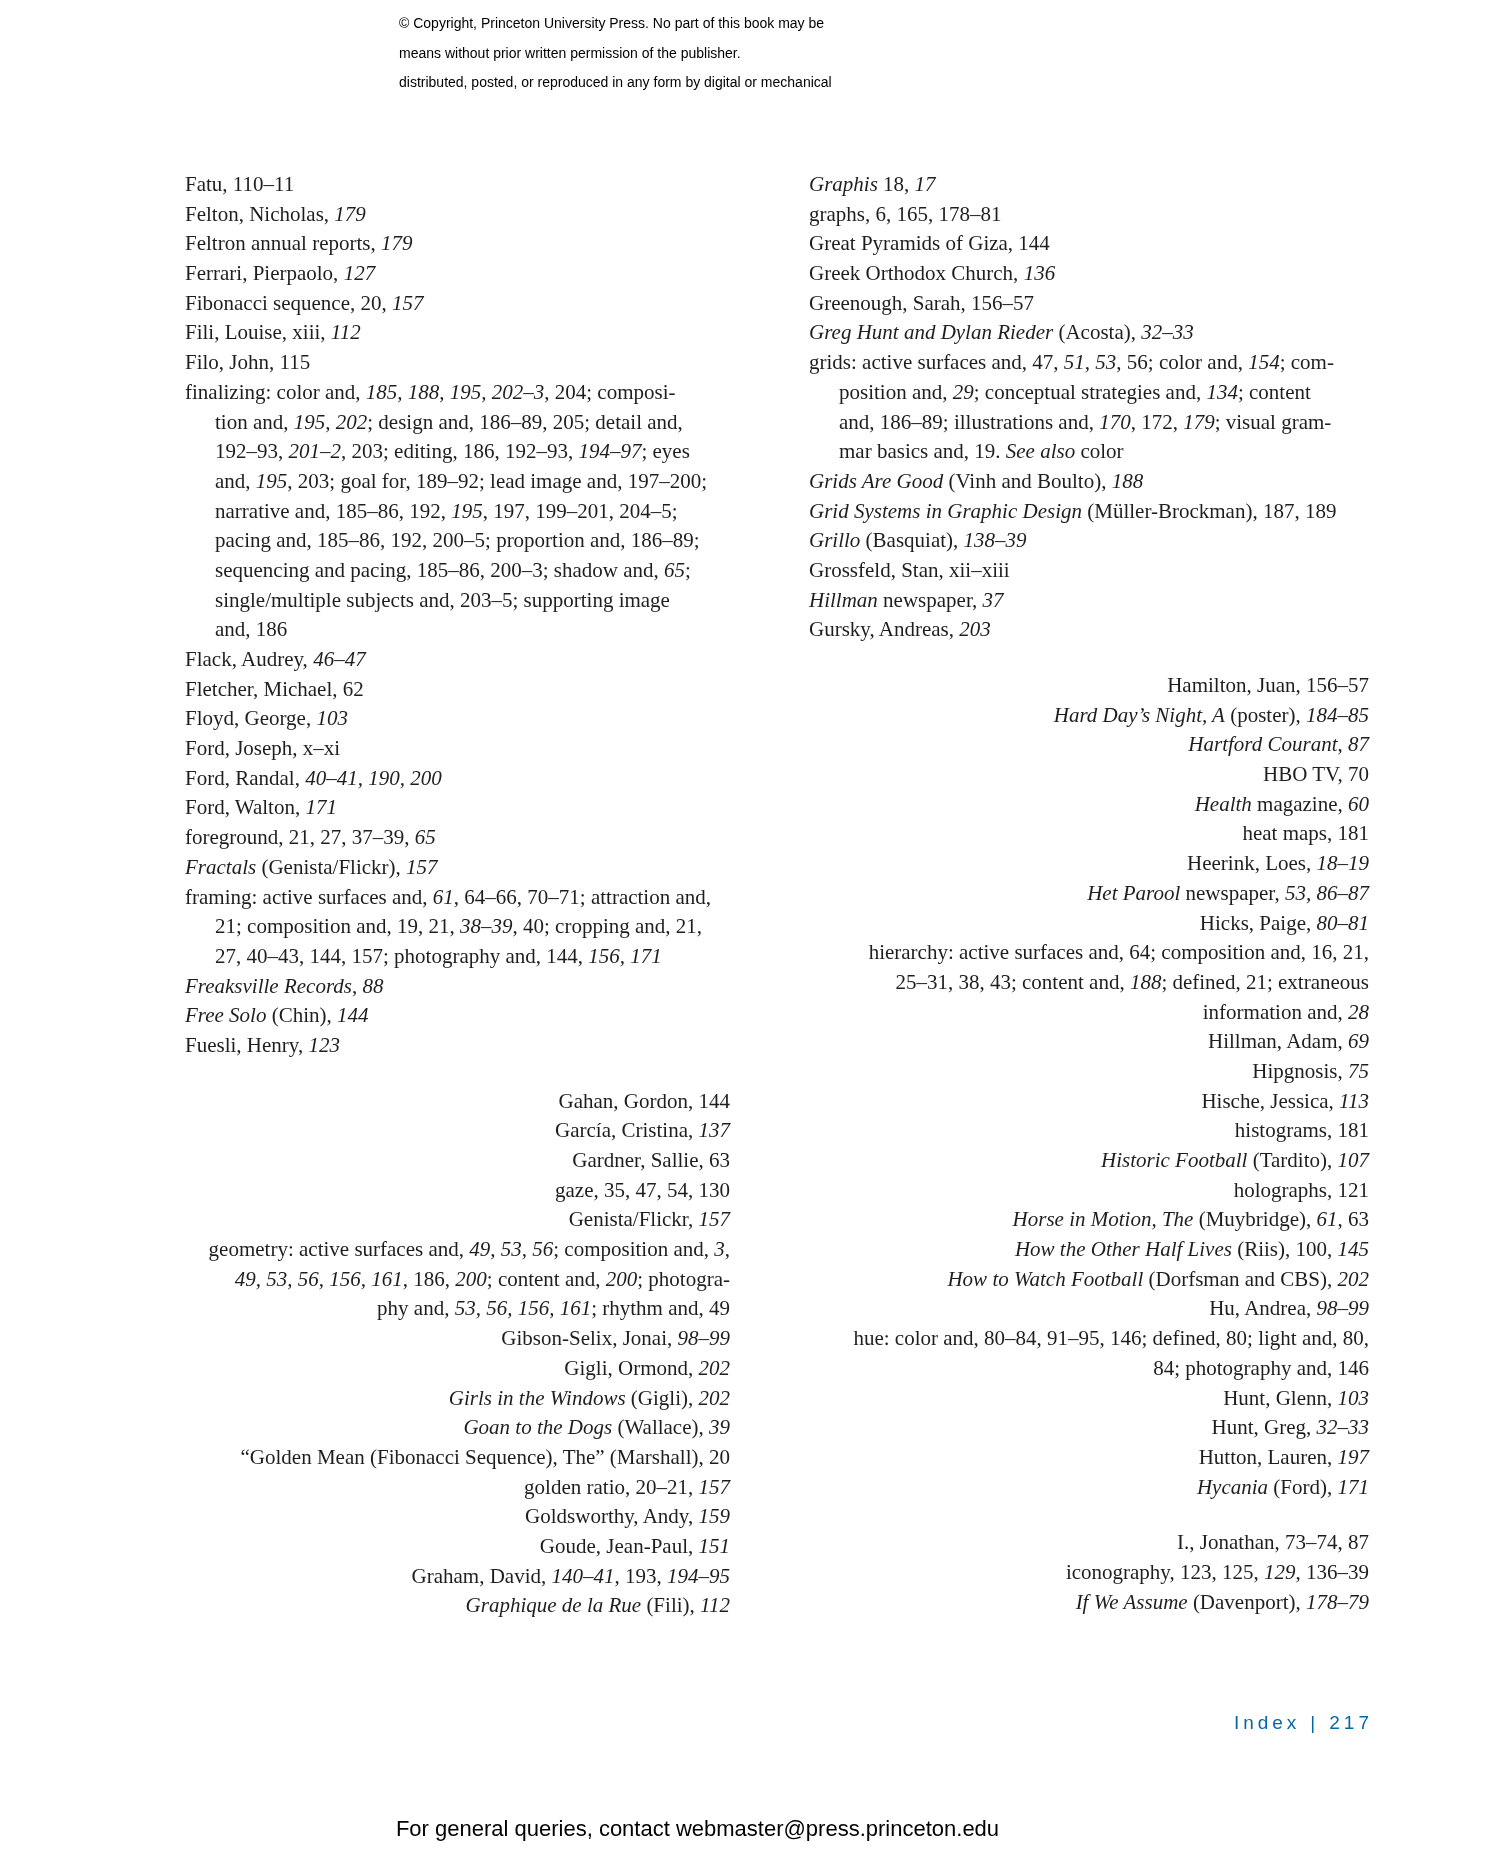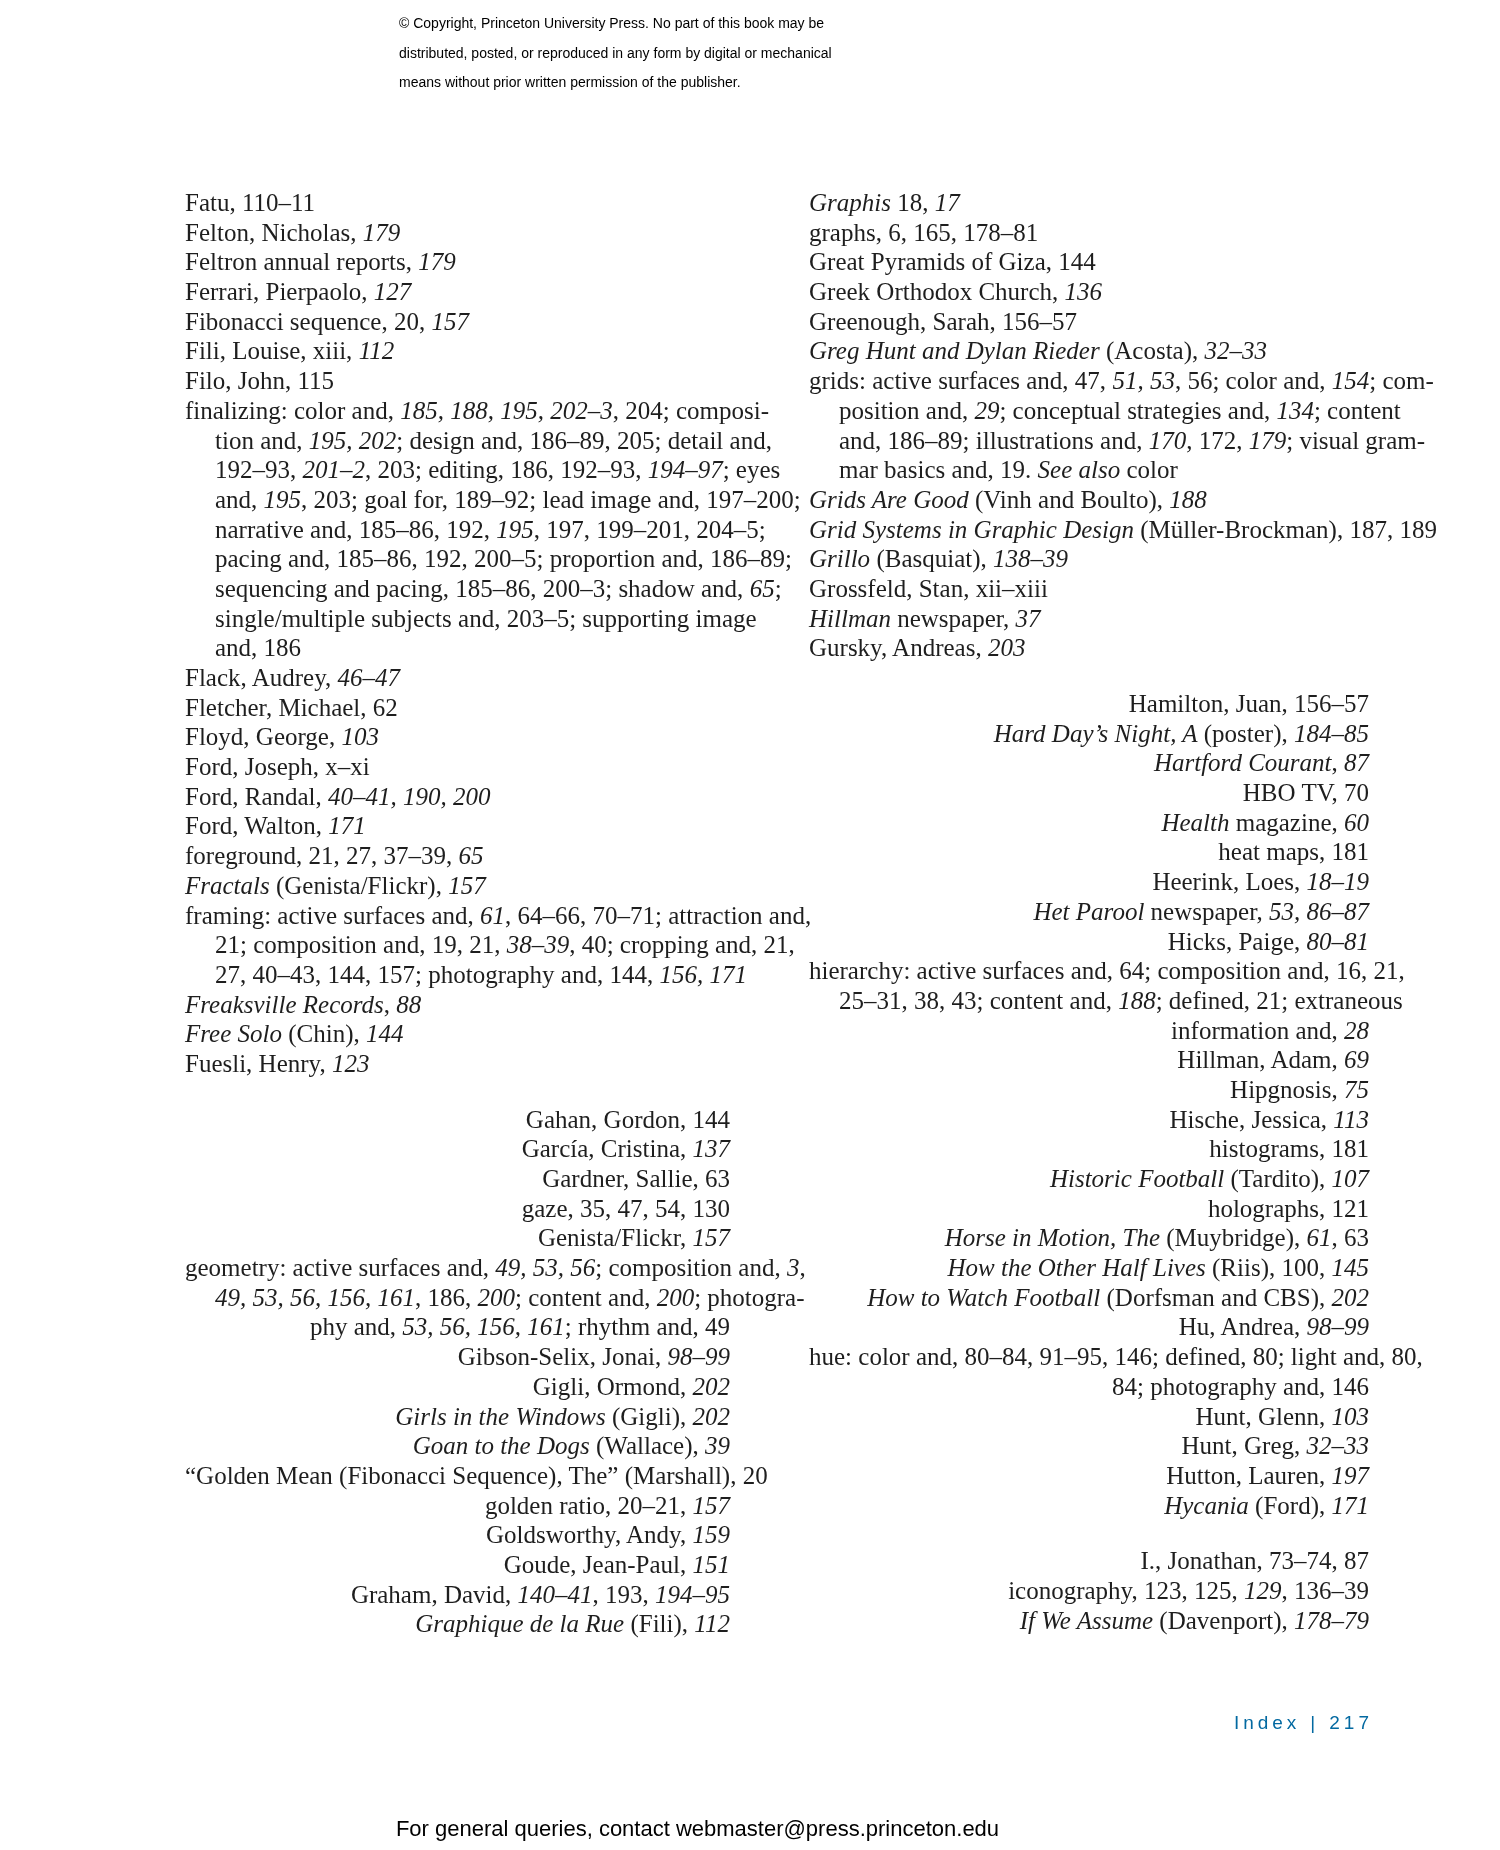--- a/index.html
+++ b/index.html
@@ -11,22 +11,22 @@
     font-family: "Liberation Serif", "DejaVu Serif", serif;
     color: #1e1e1e;
   }
   .copyright {
     position: absolute; left: 399px; top: 9px;
     font-family: "Liberation Sans", "DejaVu Sans", sans-serif;
     font-size: 14px; line-height: 29.5px; color: #000;
     white-space: nowrap;
   }
   .col {
-    position: absolute; top: 188px;
-    font-size: 25px; line-height: 29.7px;
+    position: absolute; top: 170px;
+    font-size: 21px; line-height: 29.7px;
     white-space: nowrap;
   }
   .col-left  { left: 185px; width: 545px; }
   .col-right { left: 809px; width: 560px; }
   .section + .section { margin-top: 26px; text-align: right; }
   .line { height: 29.7px; }
   .line.ind { padding-left: 30px; }
   .line i { font-style: italic; }
   .folio {
     position: absolute; top: 1712px; right: 127px;
@@ -40,22 +40,22 @@
     text-align: center;
     font-family: "Liberation Sans", "DejaVu Sans", sans-serif;
     font-size: 22px; color: #000;
   }
 </style>
 </head>
 <body>
 
 <div class="copyright">
   <div>© Copyright, Princeton University Press. No part of this book may be</div>
+  <div>means without prior written permission of the publisher.</div>
   <div>distributed, posted, or reproduced in any form by digital or mechanical</div>
-  <div>means without prior written permission of the publisher.</div>
 </div>
 
 <main>
   <div class="col col-left">
       <div class="section">
         <div class="line"><span>Fatu, 110–11</span></div>
         <div class="line"><span>Felton, Nicholas, </span><i>179</i></div>
         <div class="line"><span>Feltron annual reports, </span><i>179</i></div>
         <div class="line"><span>Ferrari, Pierpaolo, </span><i>127</i></div>
         <div class="line"><span>Fibonacci sequence, 20, </span><i>157</i></div>

